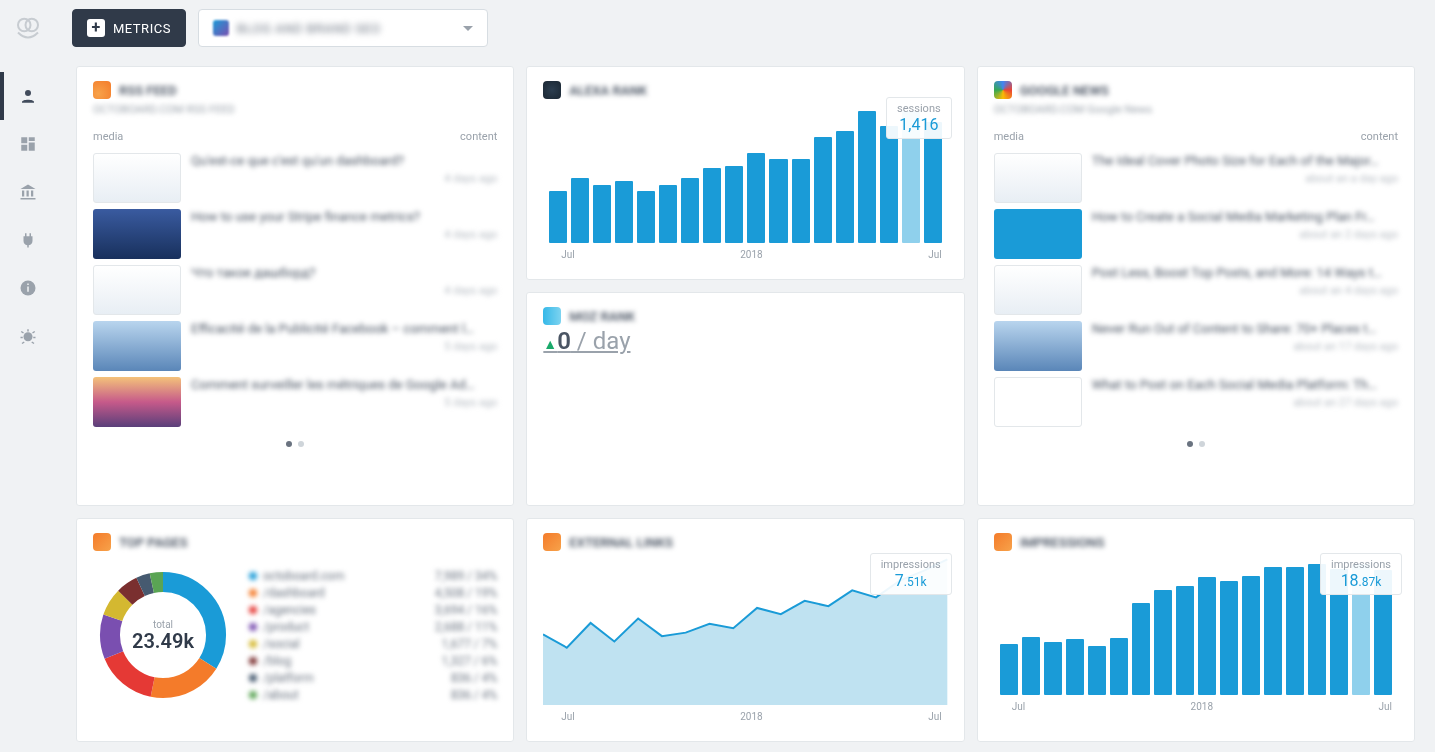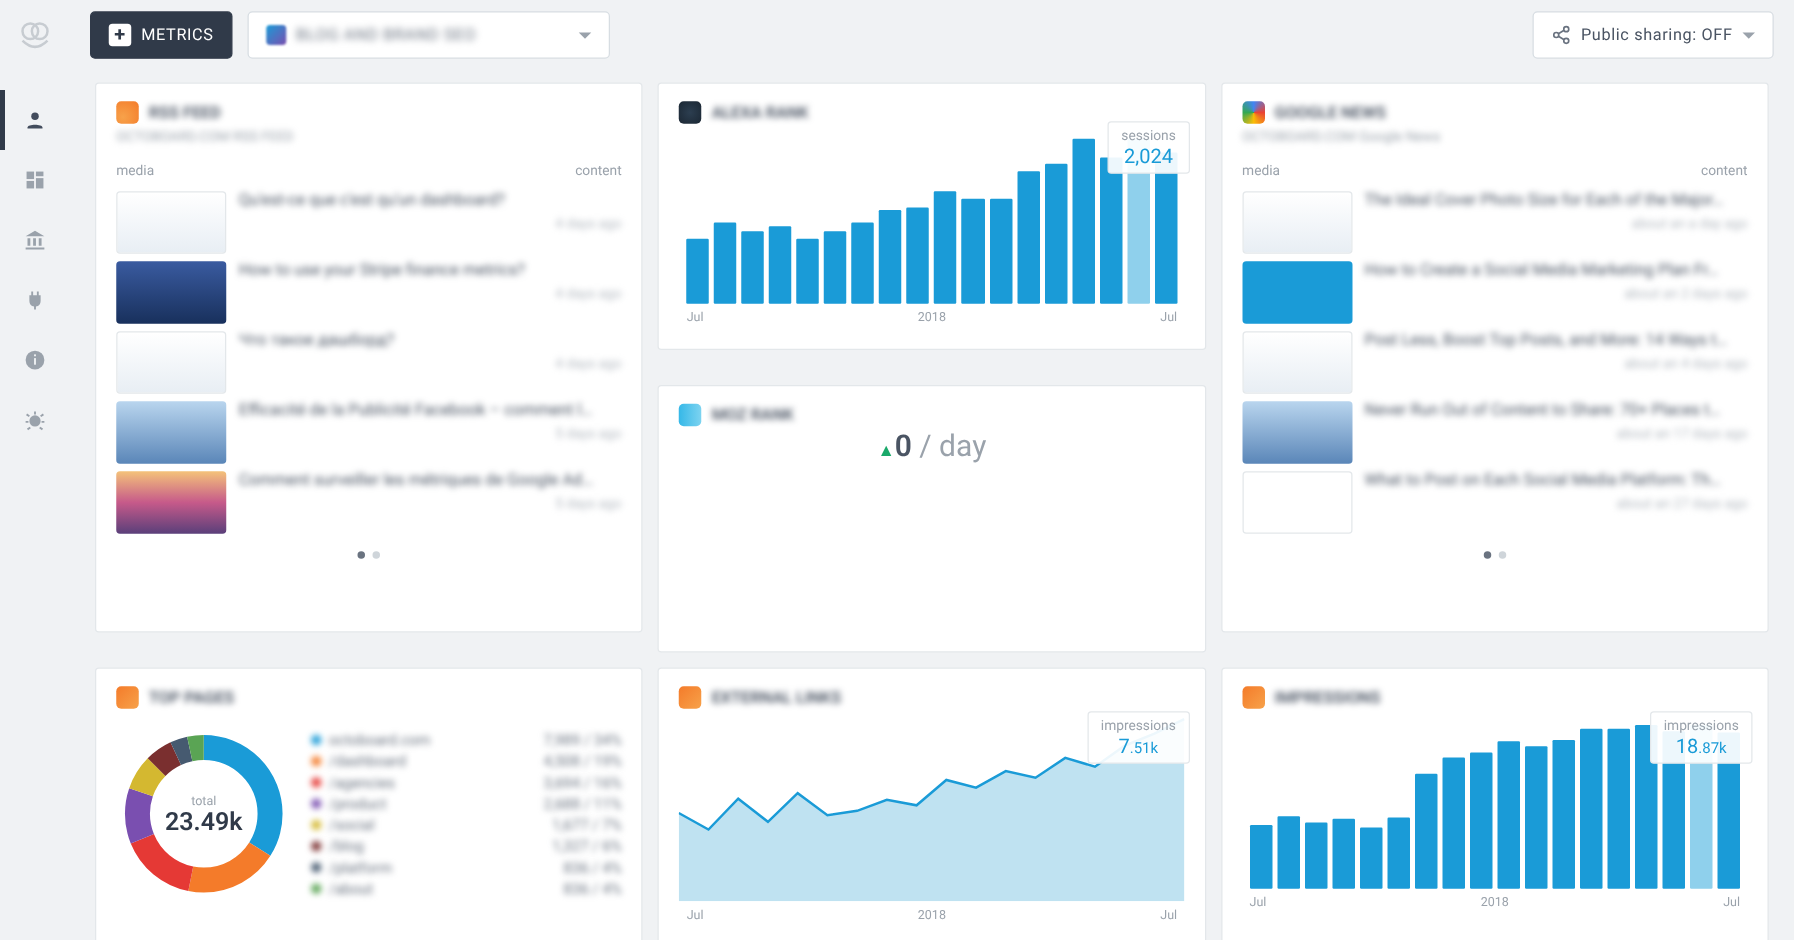--- a/index.html
+++ b/index.html
@@ -32,34 +32,34 @@
 .feed-title{font-size:13px;color:#4a5463;filter:blur(2.5px);line-height:1.3;}
 .feed-time{font-size:11px;color:#b4bac1;filter:blur(2.5px);text-align:right;margin-top:2px;}
 .dots{display:flex;gap:6px;justify-content:center;margin-top:8px;}
 .dot{width:6px;height:6px;border-radius:50%;background:#cfd5da;}
 .dot.active{background:#6a7380;}
 .metric-badge{position:absolute;right:12px;background:rgba(255,255,255,.92);border:1px solid #e3e7ea;border-radius:3px;padding:4px 10px;text-align:center;z-index:2;}
 .metric-badge .lbl{font-size:11px;color:#9aa2ab;}
 .metric-badge .val{font-size:16px;color:#1a9bd7;}
 .bar-chart{display:flex;align-items:flex-end;gap:4px;height:140px;padding:0 6px;}
 .bar{flex:1;background:#1a9bd7;border-radius:1px;}
-.axis{display:flex;justify-content:space-between;font-size:10px;color:#9aa2ab;margin-top:6px;padding:0 6px;}
+.axis{display:flex;justify-content:space-between;font-size:10px;color:#9aa2ab;margin-top:6px;padding:0 6px;margin-left:12px;}
 .big-num{font-size:60px;font-weight:300;color:#1a9bd7;text-align:center;margin-top:20px;letter-spacing:-1px;}
-.sub-num{font-size:24px;color:#9aa2ab;text-align:center;margin-top:-2px;}
+.sub-num{font-size:24px;color:#9aa2ab;text-align:left;margin-top:-2px;text-decoration:underline;}
 .sub-num .tri{color:#1aa96a;font-size:14px;}
 .sub-num .zero{color:#4a5463;font-weight:600;}
 .donut-wrap{display:flex;align-items:center;gap:16px;margin-top:10px;}
 .donut-center{font-size:22px;font-weight:600;fill:#303a49;}
 .donut-label{font-size:11px;fill:#9aa2ab;}
 .legend{flex:1;font-size:12px;color:#6a7380;}
 .legend-row{display:flex;align-items:center;gap:6px;margin:3px 0;filter:blur(2.5px);}
 .legend-dot{width:8px;height:8px;border-radius:50%;}
 .area-chart{position:relative;height:150px;}
 .caret{border:5px solid transparent;border-top-color:#9aa2ab;margin-top:5px;}
-.col2{display:flex;flex-direction:column;gap:28px;}
+.col2{display:flex;flex-direction:column;gap:12px;}
 svg{display:block;}
 </style>
 </head>
 <body>
 
 <div class="app">
   <div class="sidebar">
     <div class="logo-box">
       <svg width="30" height="30" viewBox="0 0 24 24">
           <circle cx="9" cy="8" r="5" fill="none" stroke="#c7ccd1" stroke-width="1.6"></circle>
@@ -113,30 +113,20 @@
         <span>METRICS</span>
       </button>
       <button class="btn" style="min-width:290px;justify-content:space-between">
         <span style="display:flex;align-items:center;gap:8px">
           <span style="width:16px;height:16px;background:linear-gradient(135deg,#1a9bd7,#7a4fb0);border-radius:3px;filter:blur(1px)"></span>
           <span class="blur-text">BLOG AND BRAND SEO</span>
         </span>
         <span class="caret"></span>
       </button>
       <div class="spacer"></div>
-      <button class="btn">
-        <svg width="16" height="16" viewBox="0 0 24 24" fill="none" stroke="#6a7380" stroke-width="2">
-            <circle cx="18" cy="5" r="3"></circle>
-            <circle cx="6" cy="12" r="3"></circle>
-            <circle cx="18" cy="19" r="3"></circle>
-            <path d="M8.6 10.6 15.4 6.4M8.6 13.4l6.8 4.2"></path>
-          </svg>
-        <span>Public sharing: OFF</span>
-        <span class="caret"></span>
-      </button>
     </div>
 
     <div class="content">
       <div class="grid">
 
         <div class="card" style="height:440px">
           <div class="card-header">
             <span class="card-icon" style="background:radial-gradient(circle at 30% 70%,#f7a24a,#f47b2a)"></span>
             <span class="card-title">RSS FEED</span>
           </div>
@@ -189,21 +179,21 @@
         </div>
 
         <div class="col2">
           <div class="card" style="height:214px">
             <div class="card-header">
               <span class="card-icon" style="background:radial-gradient(circle,#2c3e50,#1b2733)"></span>
               <span class="card-title">ALEXA RANK</span>
             </div>
             <div class="metric-badge" style="top:30px">
               <div class="lbl">sessions</div>
-              <div class="val">2,024</div>
+              <div class="val">1,416</div>
             </div>
             <div class="bar-chart" id="alexa-bars">
                 <div class="bar" style="height: 37.3333%;"></div>
                 <div class="bar" style="height: 46.6667%;"></div>
                 <div class="bar" style="height: 41.3333%;"></div>
                 <div class="bar" style="height: 44%;"></div>
                 <div class="bar" style="height: 37.3333%;"></div>
                 <div class="bar" style="height: 41.3333%;"></div>
                 <div class="bar" style="height: 46.6667%;"></div>
                 <div class="bar" style="height: 53.3333%;"></div>

